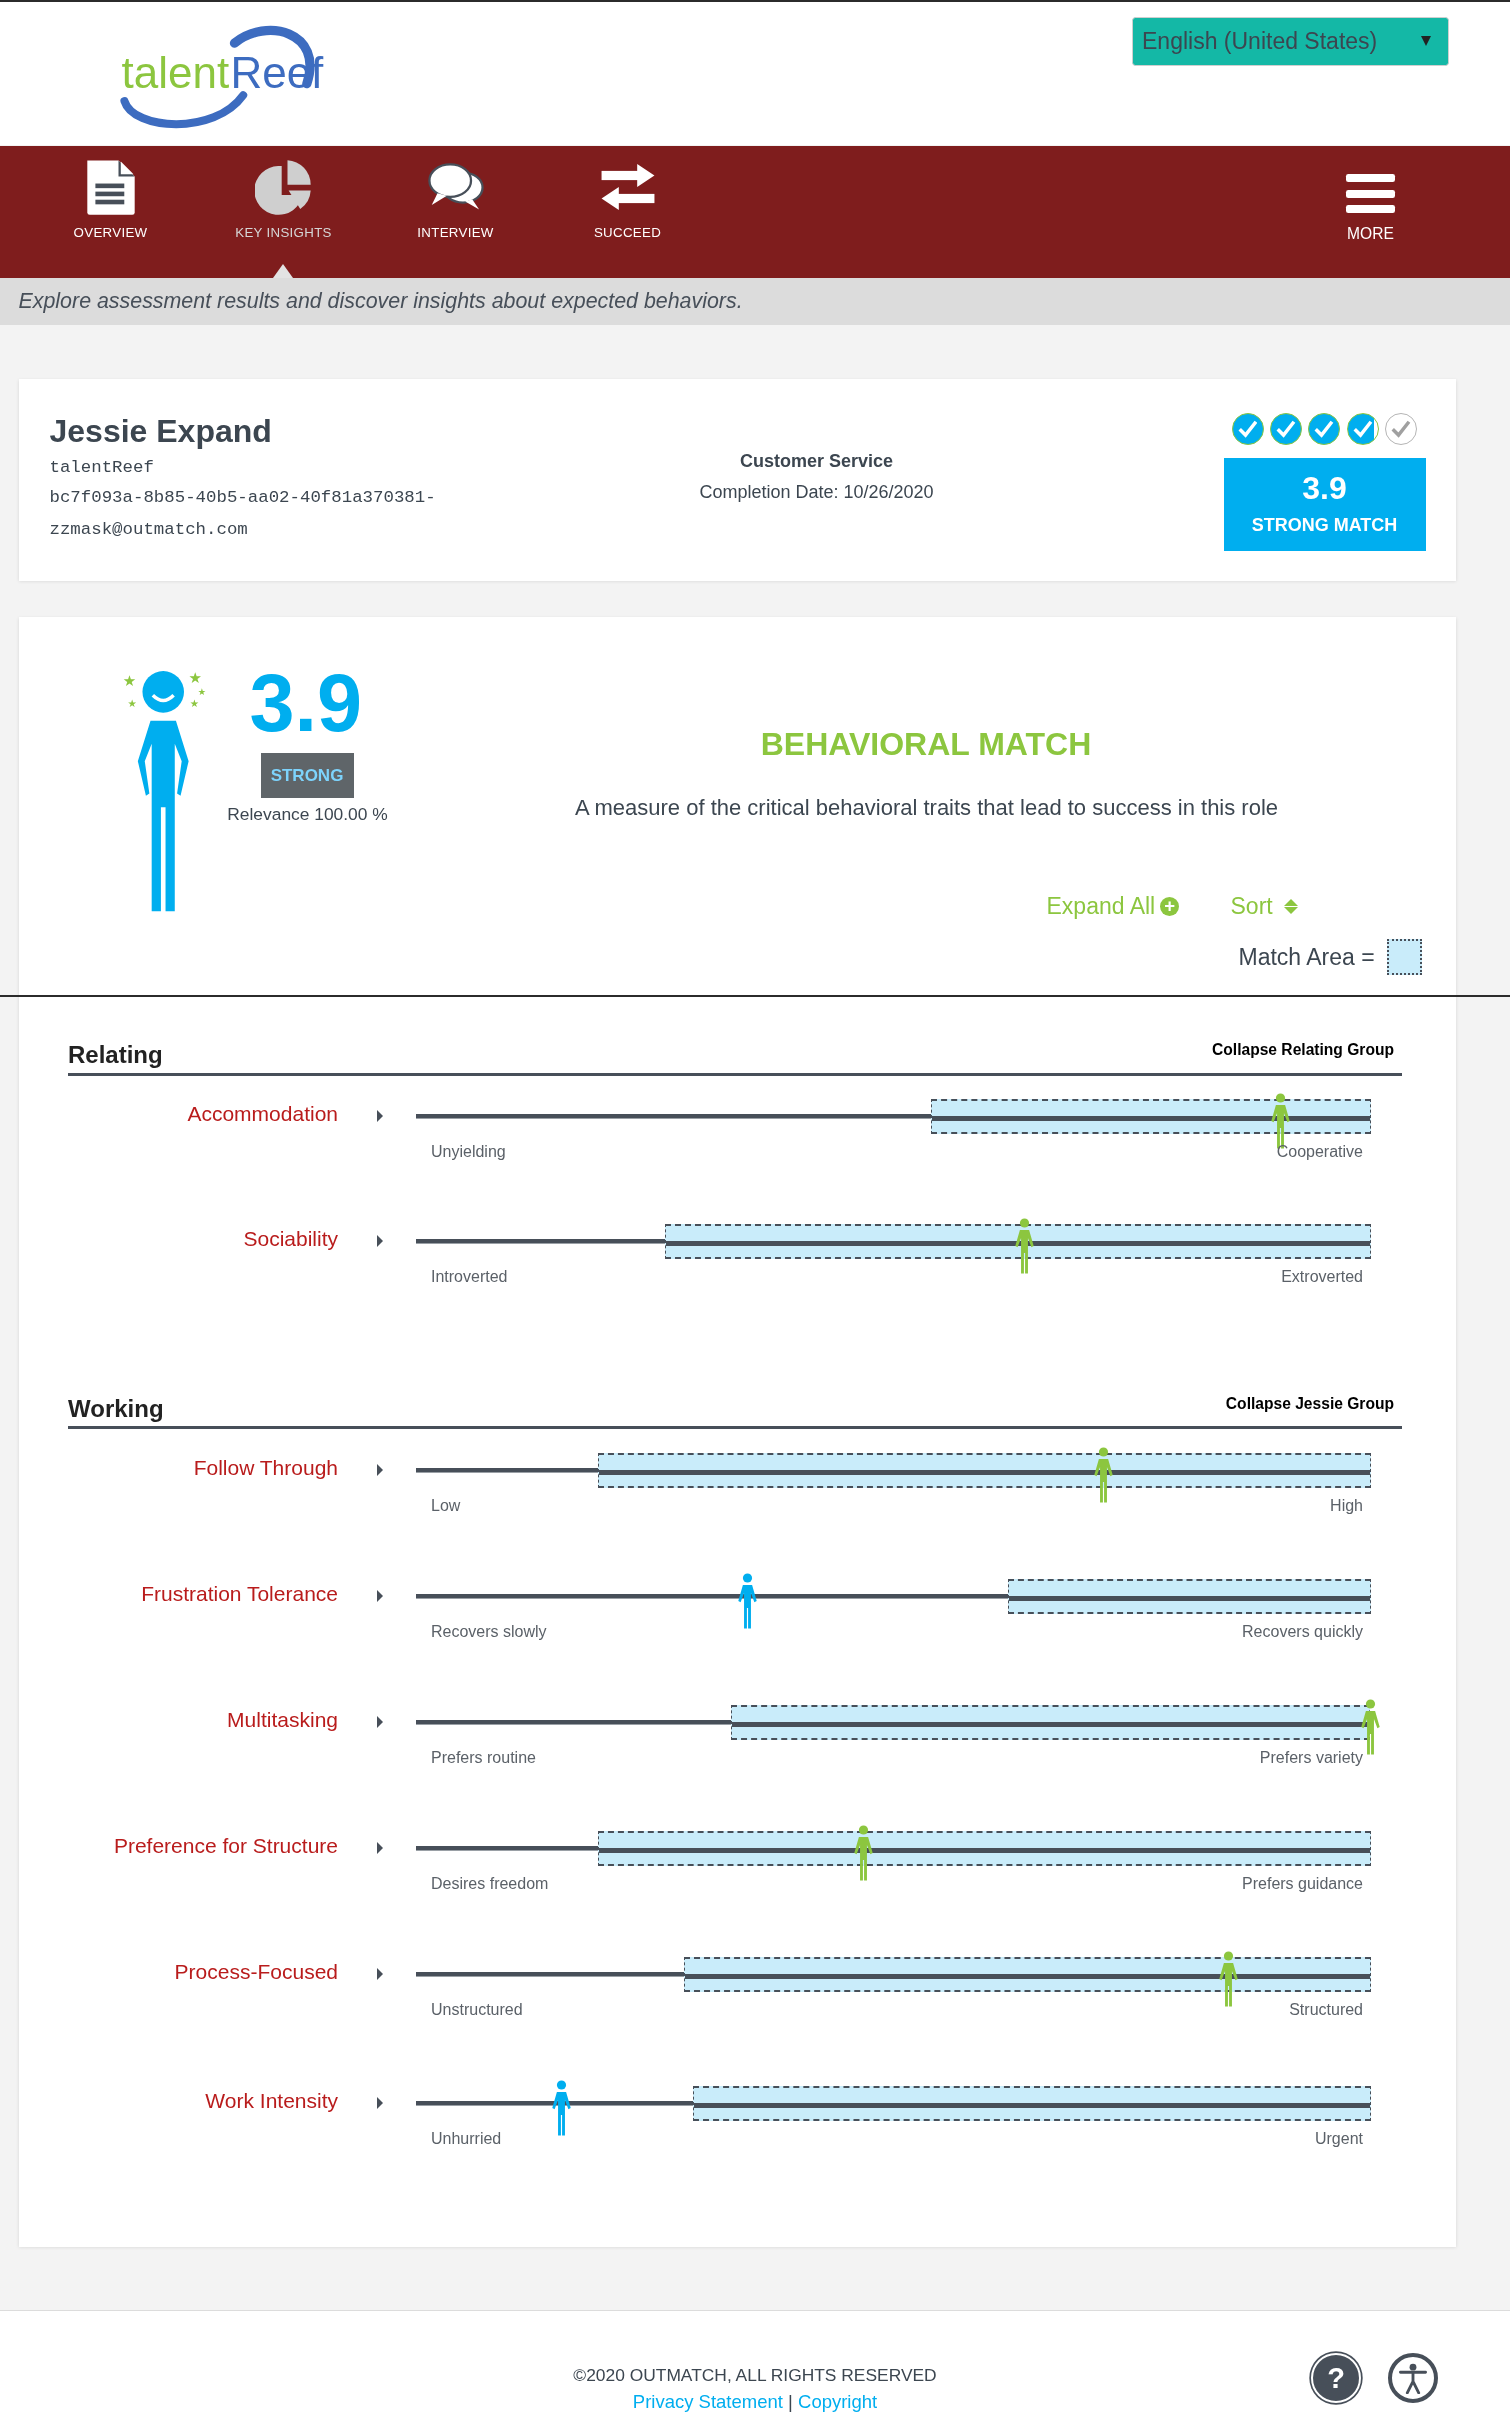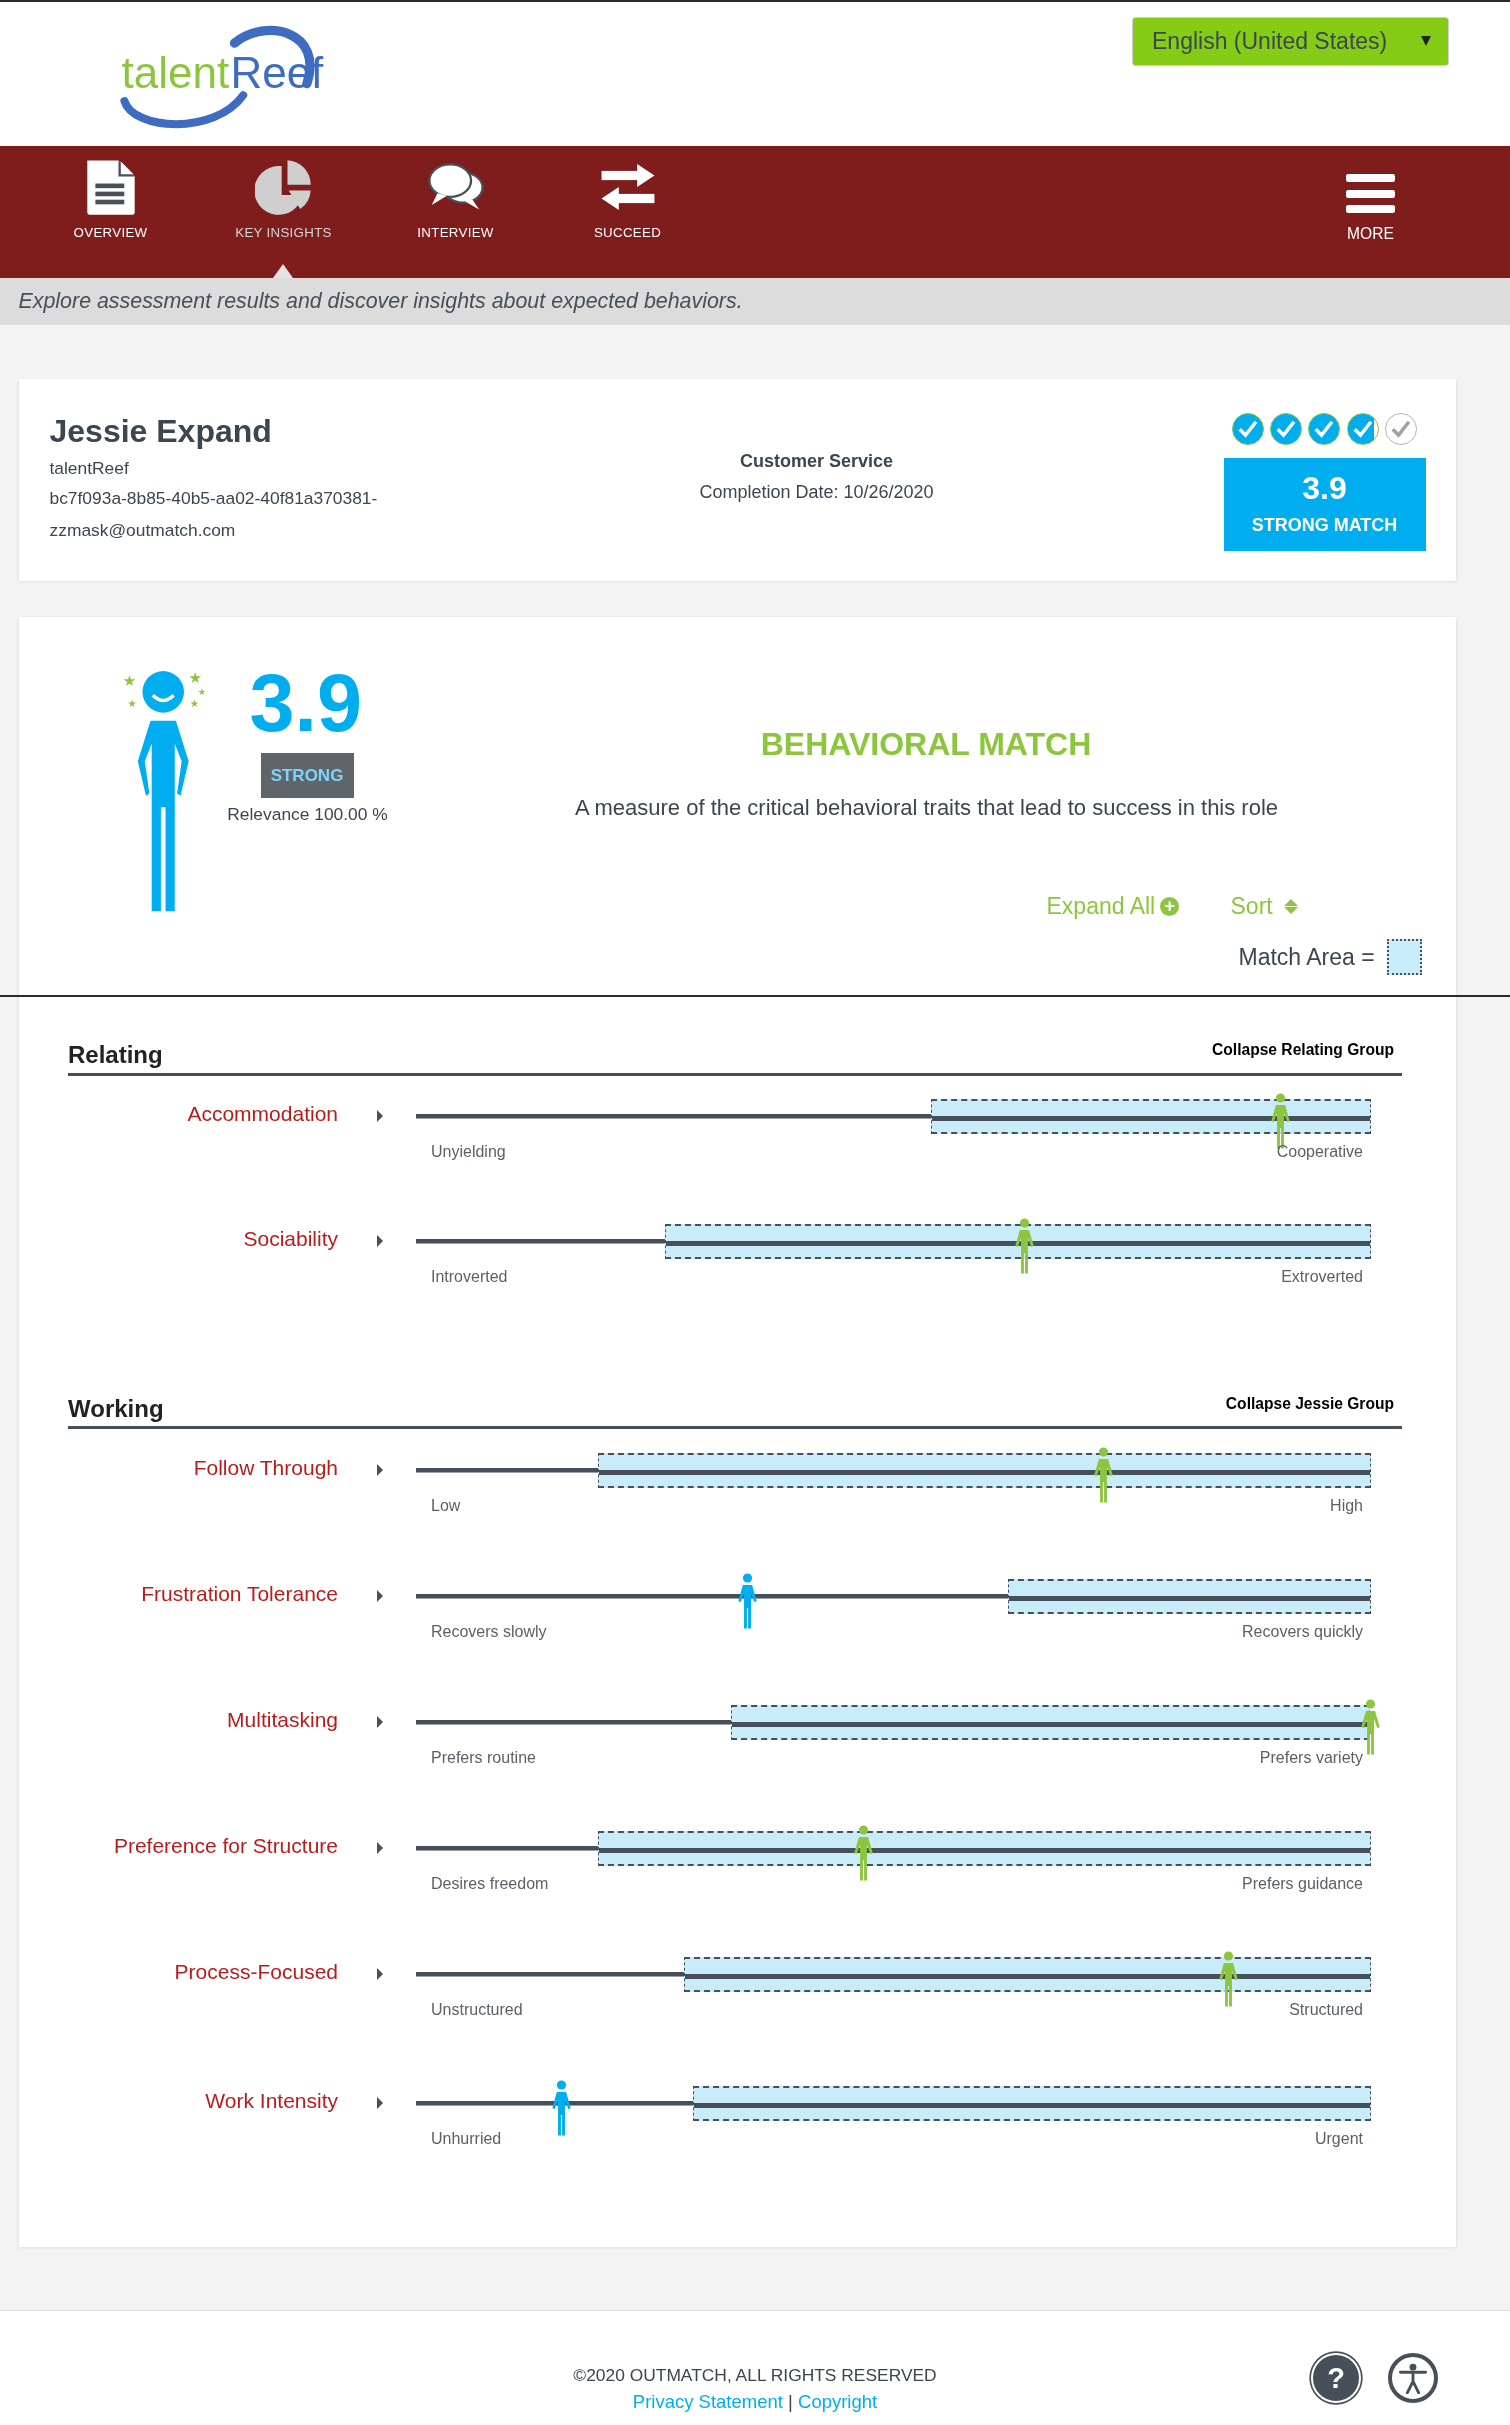--- a/index.html
+++ b/index.html
@@ -2,40 +2,40 @@
 <html style="font-size:9.3px"><head>
 <meta charset="utf-8">
 <style>
   * { box-sizing: border-box; margin: 0; padding: 0; }
   html, body { width: 1510px; height: 2426px; background: #f3f3f3; overflow: hidden; }
   body { font-family: "Liberation Sans", "DejaVu Sans", sans-serif; color: #3c4650; position: relative; }
   .topline { position: absolute; left: 0; top: 0; width: 1510px; height: 2.3px; background: #2b2b2b; }
   .header { position: absolute; left: 0; top: 2.3px; width: 1510px; height: 143px; background: #ffffff; }
   .logo { position: absolute; left: 110px; top: 17.4px; width: 220px; height: 110px; }
   .logo svg { width: 100%; height: 100%; }
-  .lang-select { position: absolute; left: 1132px; top: 15px; width: 317px; height: 49px; border: 1.2px solid #cfcfcf; border-radius: 3.5px; background: #84cc16; display: flex; align-items: center; padding-left: 19px; font-size: 23px; color: #3c4650; }
+  .lang-select { position: absolute; left: 1132px; top: 15px; width: 317px; height: 49px; border: 1.2px solid #cfcfcf; border-radius: 3.5px; background: #14b8a6; display: flex; align-items: center; padding-left: 9px; font-size: 23px; color: #3c4650; }
   .lang-select .caret { position: absolute; right: 17.4px; top: 17.4px; width: 0; height: 0; border-left: 5.8px solid transparent; border-right: 5.8px solid transparent; border-top: 10.4px solid #222; }
 
   .nav { position: absolute; left: 0; top: 146px; width: 1510px; height: 156px; background: #7f1d1d; }
   .nav-item { position: absolute; top: 0; width: 127px; height: 132px; display: flex; flex-direction: column; align-items: center; cursor: pointer; }
   .nav-item .icon { margin-top: 10.4px; width: 69px; height: 62px; display: flex; justify-content: center; align-items: center; }
   .nav-item .label { margin-top: 7px; font-size: 13.3px; color: #ffffff; letter-spacing: 0.3px; }
   .nav-item.active .label { color: #d6d6d6; }
   .nav-item .pointer { position: absolute; bottom: 0; left: 50%; margin-left: -10.4px; width: 0; height: 0; border-left: 10.4px solid transparent; border-right: 10.4px solid transparent; border-bottom: 14px solid #e3e3e3; }
   .nav-more { position: absolute; left: 1324px; top: 0; width: 93px; height: 132px; display: flex; flex-direction: column; align-items: center; cursor: pointer; }
   .nav-more .bars { margin-top: 28px; width: 49px; }
   .nav-more .bars span { display: block; height: 8px; background: #fff; border-radius: 2.3px; margin-bottom: 7.5px; }
   .nav-more .label { margin-top: 4.6px; font-size: 15.6px; color: #fff; }
 
   .subbar { position: absolute; left: 0; top: 278px; width: 1510px; height: 47px; background: #dcdcdc; display: flex; align-items: center; padding-left: 18.5px; font-style: italic; font-size: 21.4px; color: #474f59; }
 
   .card { position: absolute; background: #fff; box-shadow: 0 1.2px 3.5px rgba(0,0,0,0.12); }
   .cand-card { left: 18.5px; top: 379px; width: 1437px; height: 202px; }
   .cand-name { position: absolute; left: 31px; top: 34px; font-size: 32px; font-weight: bold; color: #3c4650; }
-  .cand-line { position: absolute; left: 31px; font-size: 17.4px; color: #3c4650; }
+  .cand-line { position: absolute; left: 31px; font-size: 17.4px; color: #3c4650; font-family: Liberation Mono, monospace; }
   .role { position: absolute; left: 636px; width: 324px; text-align: center; top: 72px; font-size: 18px; font-weight: bold; color: #3c4650; }
   .completion { position: absolute; left: 636px; width: 324px; text-align: center; top: 103px; font-size: 18px; color: #3c4650; }
   .checks { position: absolute; left: 1213px; top: 34px; display: flex; gap: 6.4px; }
   .check { width: 32px; height: 32px; border-radius: 50%; display: flex; align-items: center; justify-content: center; }
   .check.full { background: #00aeef; border: 1.7px solid #8cc63f; }
   .check.partial { background: linear-gradient(to right, #00aeef 0%, #00aeef 88%, #fff 88%); border: 1.7px solid #8cc63f; }
   .check.empty { background: #fff; border: 1.7px solid #b5b5b5; }
   .match-box { position: absolute; left: 1205px; top: 79px; width: 202px; height: 93px; background: #00aeef; color: #fff; text-align: center; }
   .match-box .score { margin-top: 11.6px; font-size: 32px; font-weight: bold; }
   .match-box .lbl { margin-top: 8px; font-size: 18px; font-weight: bold; }

